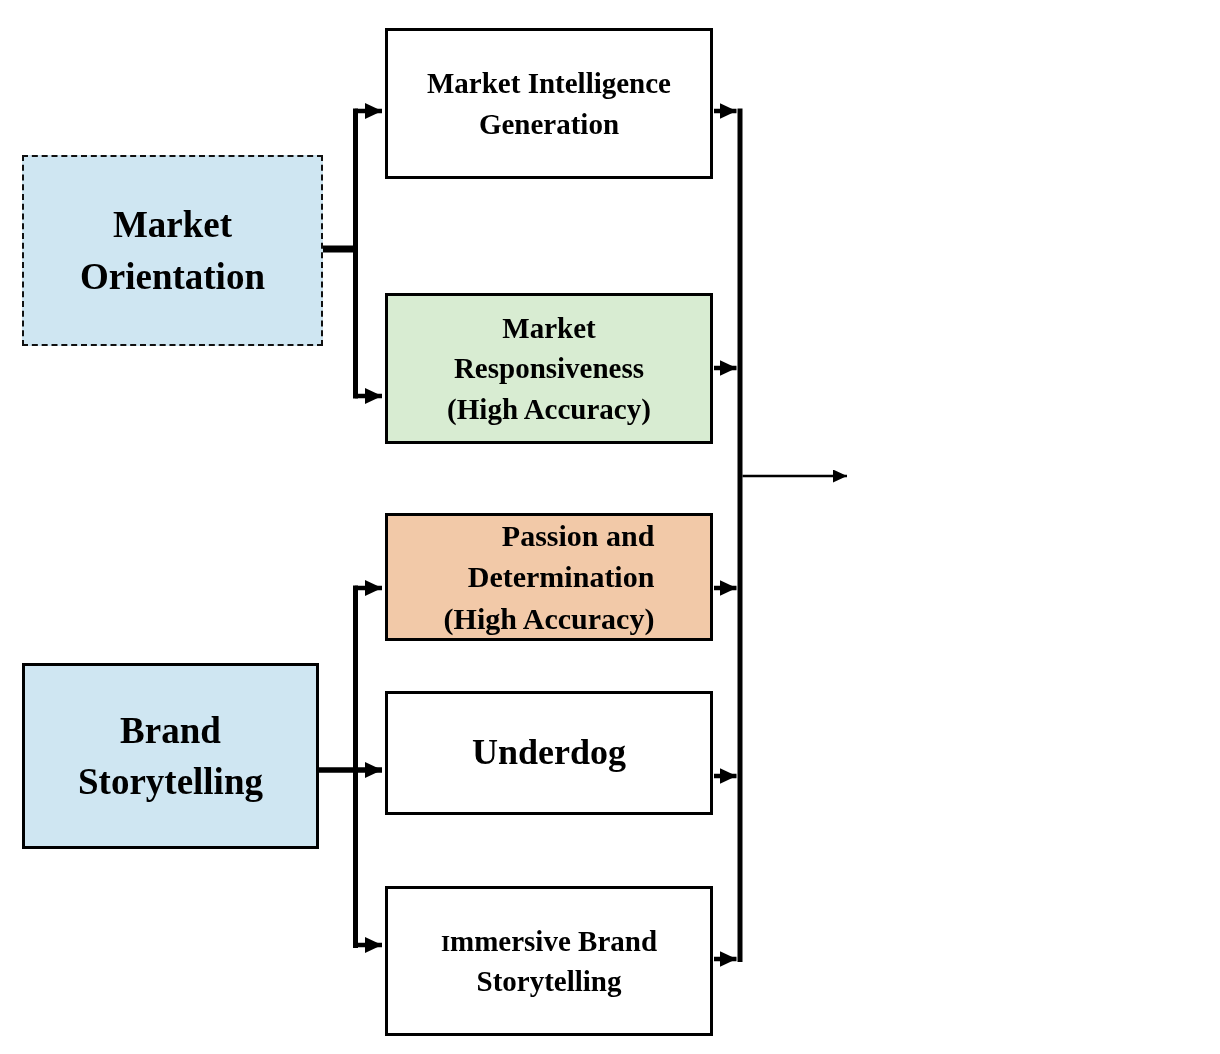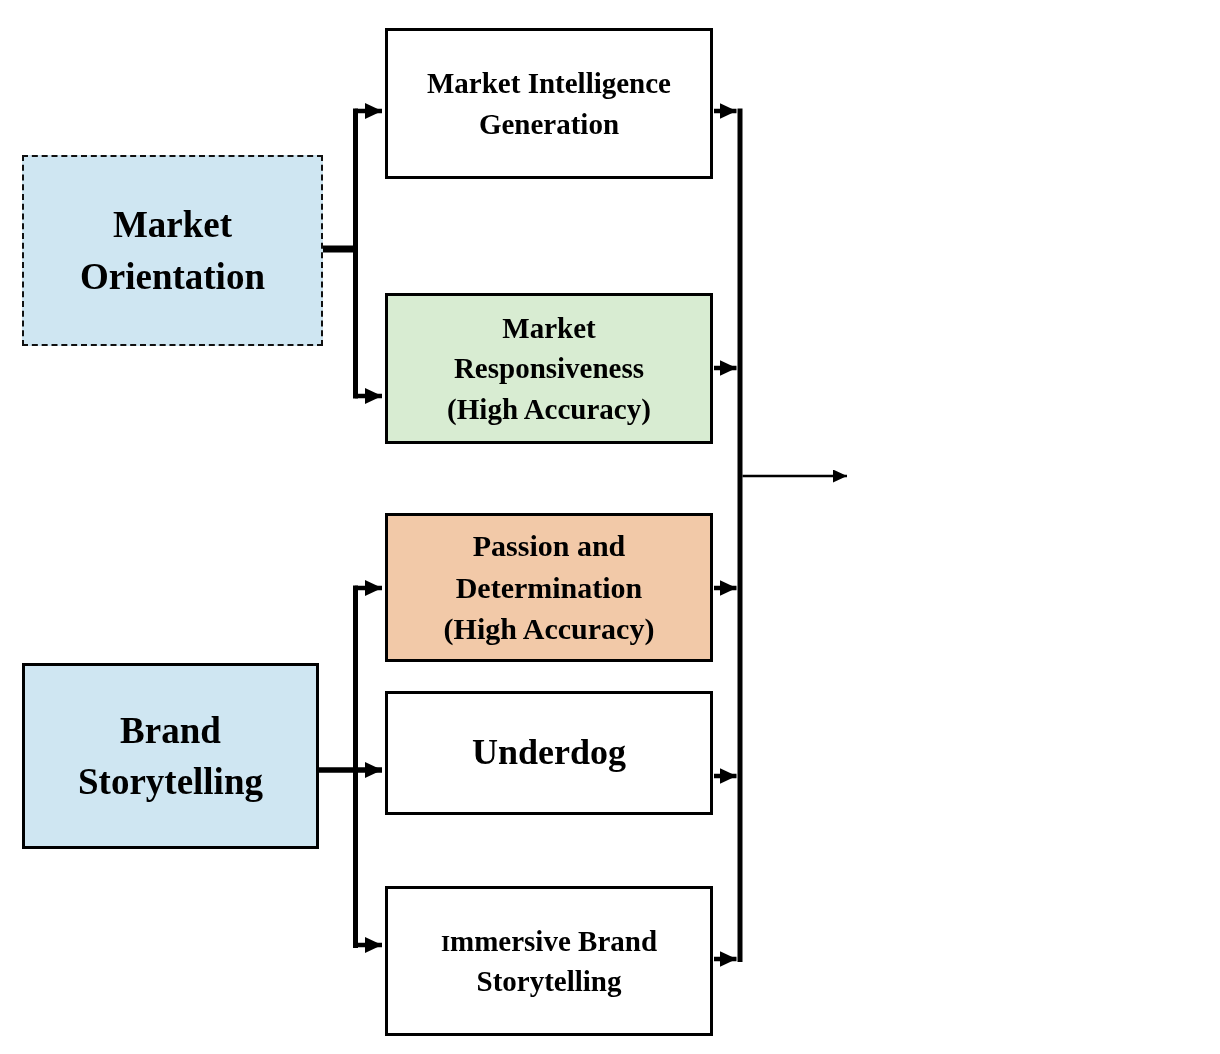--- a/index.html
+++ b/index.html
@@ -47,22 +47,23 @@
   }
   .node--market-intelligence {
     left: 385px; top: 28px; width: 328px; height: 151px;
     font-size: 29px;
   }
   .node--market-responsiveness {
     left: 385px; top: 293px; width: 328px; height: 151px;
     font-size: 29px;
   }
   .node--passion-determination {
-    left: 385px; top: 513px; width: 328px; height: 149px;
+    left: 385px; top: 513px; width: 328px; height: 128px;
     font-size: 30px;
+    text-align: right;
   }
   .node--underdog {
     left: 385px; top: 691px; width: 328px; height: 124px;
     font-size: 36px;
   }
   .node--immersive-brand {
     left: 385px; top: 886px; width: 328px; height: 150px;
     font-size: 29px;
   }
   .node--immersive-brand .label::first-letter {

